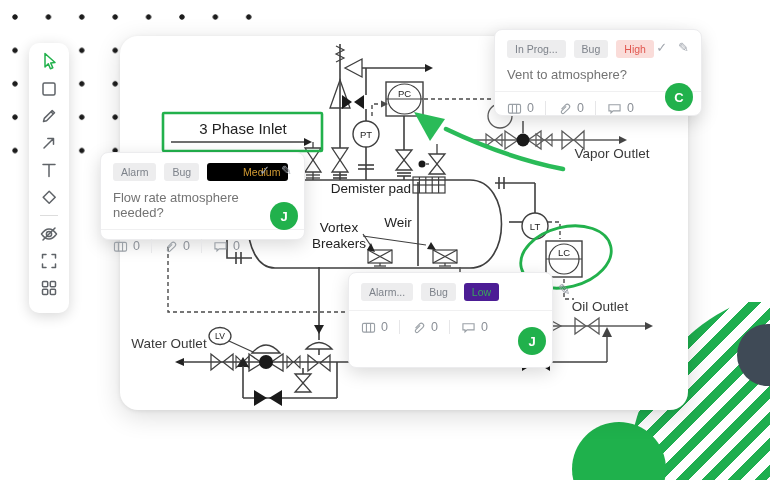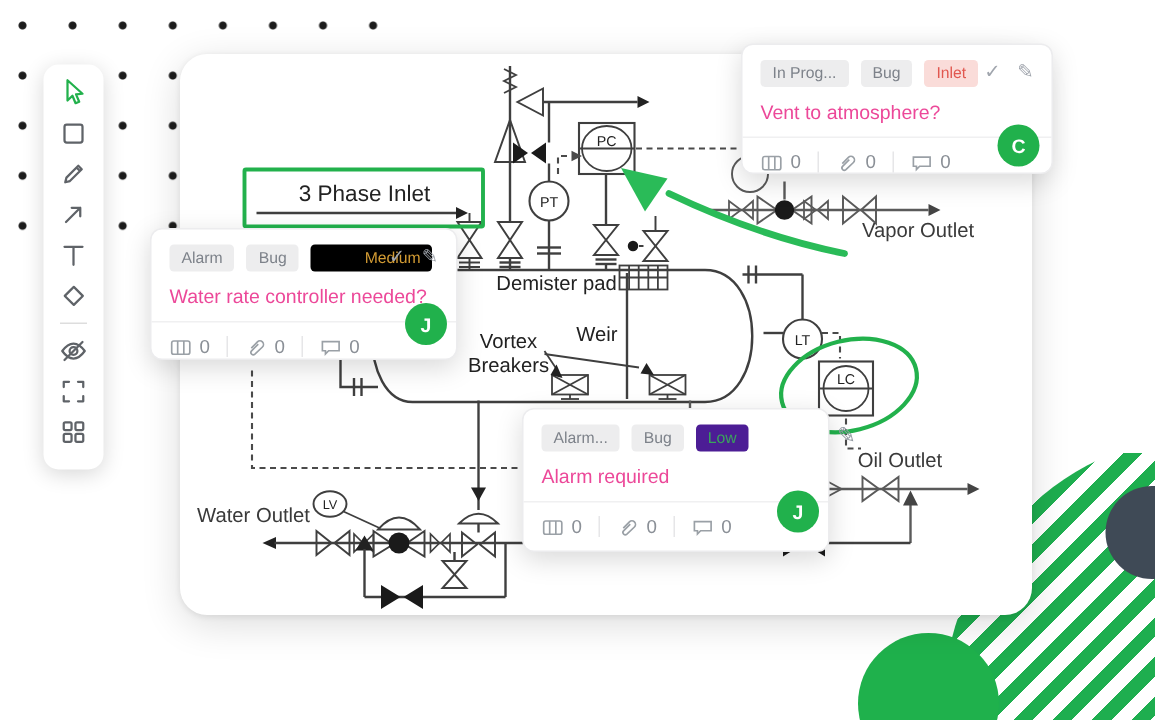--- a/index.html
+++ b/index.html
@@ -32,21 +32,21 @@
   
   .card{position:absolute;background:#fff;border:1px solid #ececee;border-radius:8px;
         box-shadow:0 5px 18px rgba(0,0,0,.15);z-index:3;box-sizing:border-box;padding:10px 12px;}
   .tags{display:flex;gap:8px;align-items:center;}
   .chip{font-size:10.5px;padding:3px 8px;border-radius:3px;background:#ededee;color:#7d828a;white-space:nowrap;}
   .chip.high{background:#fadcd9;color:#e1574f;}
   .chip.medium{background:#000000;color:#d29b33;padding-left:36px;}
   .chip.low{background:#4c1d95;color:#3aa45c;}
   .hdr-icons{position:absolute;top:10px;right:12px;display:flex;gap:11px;color:#a0a5ad;font-size:13px;}
   .hdr-icons span{cursor:pointer;}
-  .card-title{font-size:13px;color:#ec4899;margin-top:9px;}
+  .card-title{font-size:13px;color:#737373;margin-top:9px;}
   .card-divider{border-top:1px solid #f0f0f1;margin:9px -12px 0 -12px;}
   .counts{display:flex;align-items:center;gap:5px;margin-top:9px;color:#8b9097;font-size:12.5px;}
   .counts svg{stroke:#9aa0a6;fill:none;stroke-width:1.2;}
   .count-sep{width:1px;height:14px;background:#e6e6e8;margin:0 6px;}
   .avatar{position:absolute;right:8px;bottom:8px;width:28px;height:28px;border-radius:50%;
           background:#21b14c;color:#fff;font-size:13px;font-weight:bold;display:flex;
           align-items:center;justify-content:center;cursor:pointer;}
   .floating-pencil{position:absolute;left:558px;top:281px;z-index:4;color:#9097a0;font-size:15px;cursor:pointer;}
   text{font-family:"Liberation Sans",sans-serif;}
 </style>
@@ -332,21 +332,21 @@
           <rect x="4.5" y="12.3" width="5.2" height="5.2" rx="1"></rect>
           <rect x="12.3" y="12.3" width="5.2" height="5.2" rx="1"></rect>
         </svg>
     </div>
   </div>
 
   <div class="card" style="left:494px;top:29px;width:208px;height:87px;">
     <div class="tags">
       <span class="chip">In Prog...</span>
       <span class="chip">Bug</span>
-      <span class="chip high">Inlet</span>
+      <span class="chip high">High</span>
     </div>
     <div class="hdr-icons">
       <span>✓</span>
       <span>✎</span>
     </div>
     <div class="card-title">Vent to atmosphere?</div>
     <div class="card-divider"></div>
     <div class="counts">
       <svg width="15" height="13">
           <use href="#ic-board"></use>
@@ -369,21 +369,21 @@
   <div class="card" style="left:100px;top:152px;width:205px;height:88px;">
     <div class="tags">
       <span class="chip">Alarm</span>
       <span class="chip">Bug</span>
       <span class="chip medium">Medium</span>
     </div>
     <div class="hdr-icons">
       <span>✓</span>
       <span>✎</span>
     </div>
-    <div class="card-title">Water rate controller needed?</div>
+    <div class="card-title">Flow rate atmosphere needed?</div>
     <div class="card-divider"></div>
     <div class="counts">
       <svg width="15" height="13">
           <use href="#ic-board"></use>
         </svg>
       <span>0</span>
       <span class="count-sep"></span>
       <svg width="15" height="13">
           <use href="#ic-clip"></use>
         </svg>
@@ -396,21 +396,20 @@
     </div>
     <div class="avatar" style="bottom:9px;right:6px;">J</div>
   </div>
 
   <div class="card" style="left:348px;top:272px;width:205px;height:96px;">
     <div class="tags">
       <span class="chip">Alarm...</span>
       <span class="chip">Bug</span>
       <span class="chip low">Low</span>
     </div>
-    <div class="card-title">Alarm required</div>
     <div class="card-divider"></div>
     <div class="counts">
       <svg width="15" height="13">
           <use href="#ic-board"></use>
         </svg>
       <span>0</span>
       <span class="count-sep"></span>
       <svg width="15" height="13">
           <use href="#ic-clip"></use>
         </svg>

